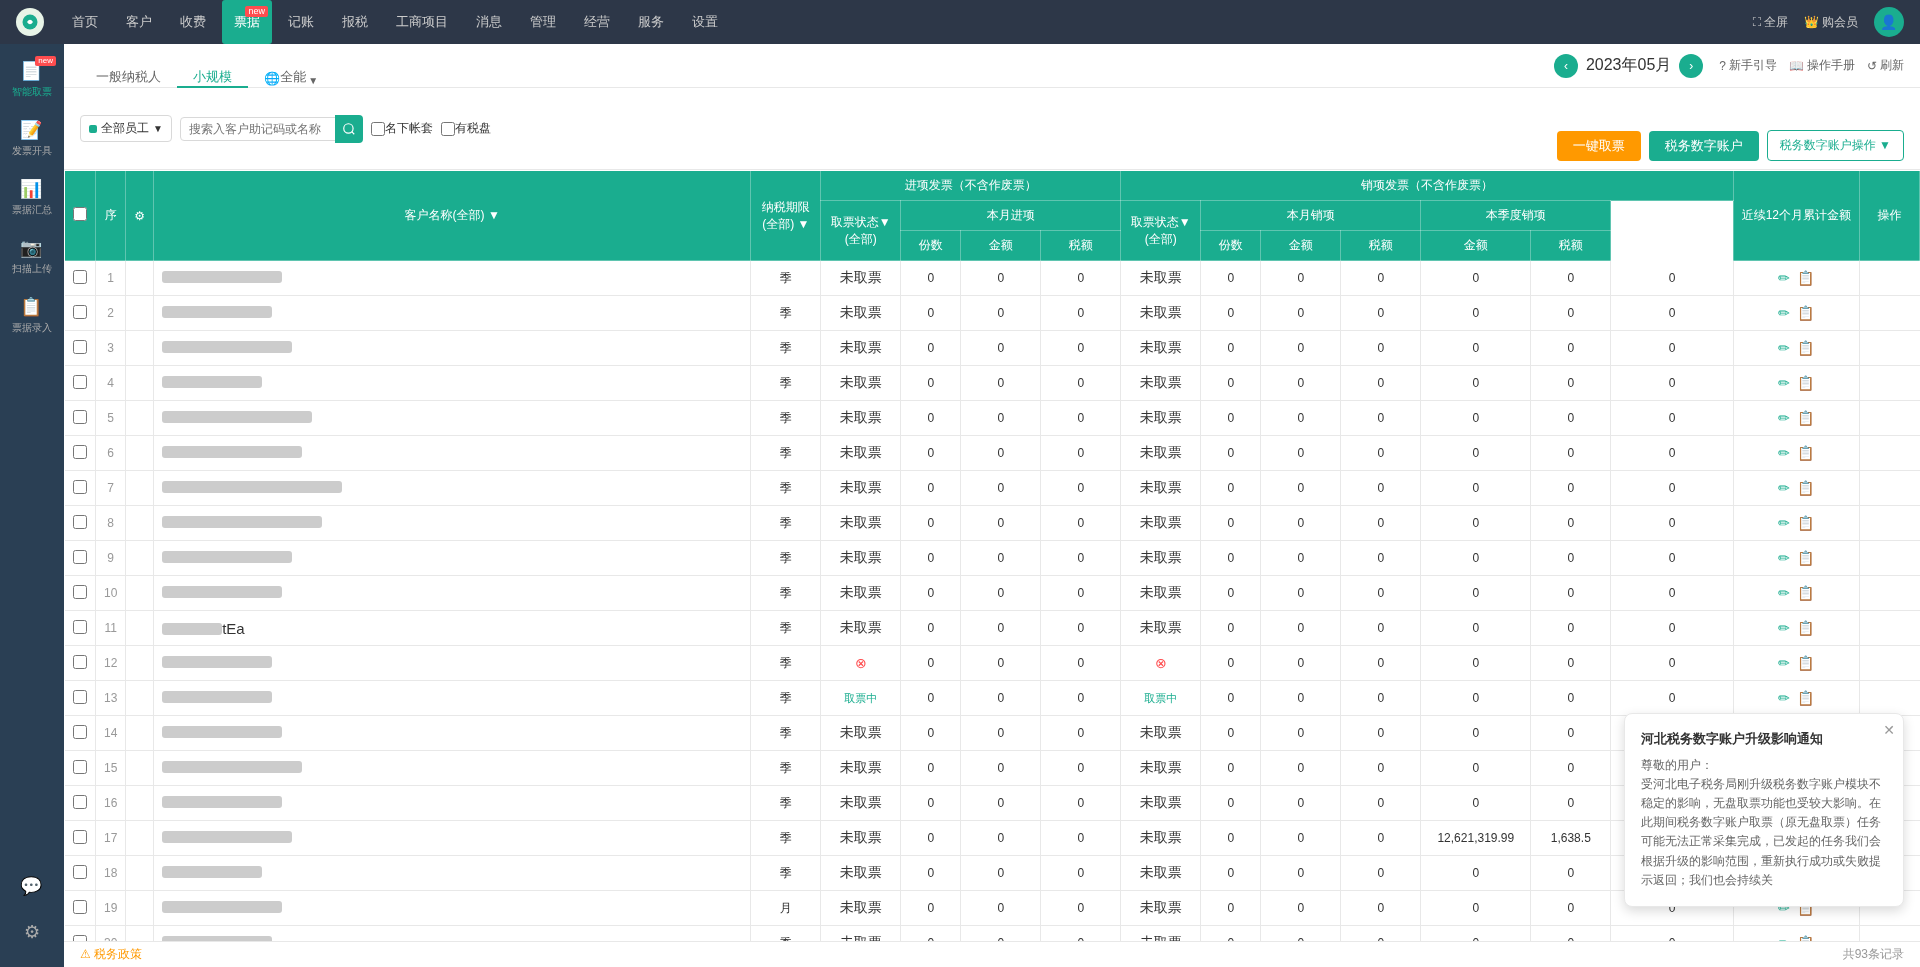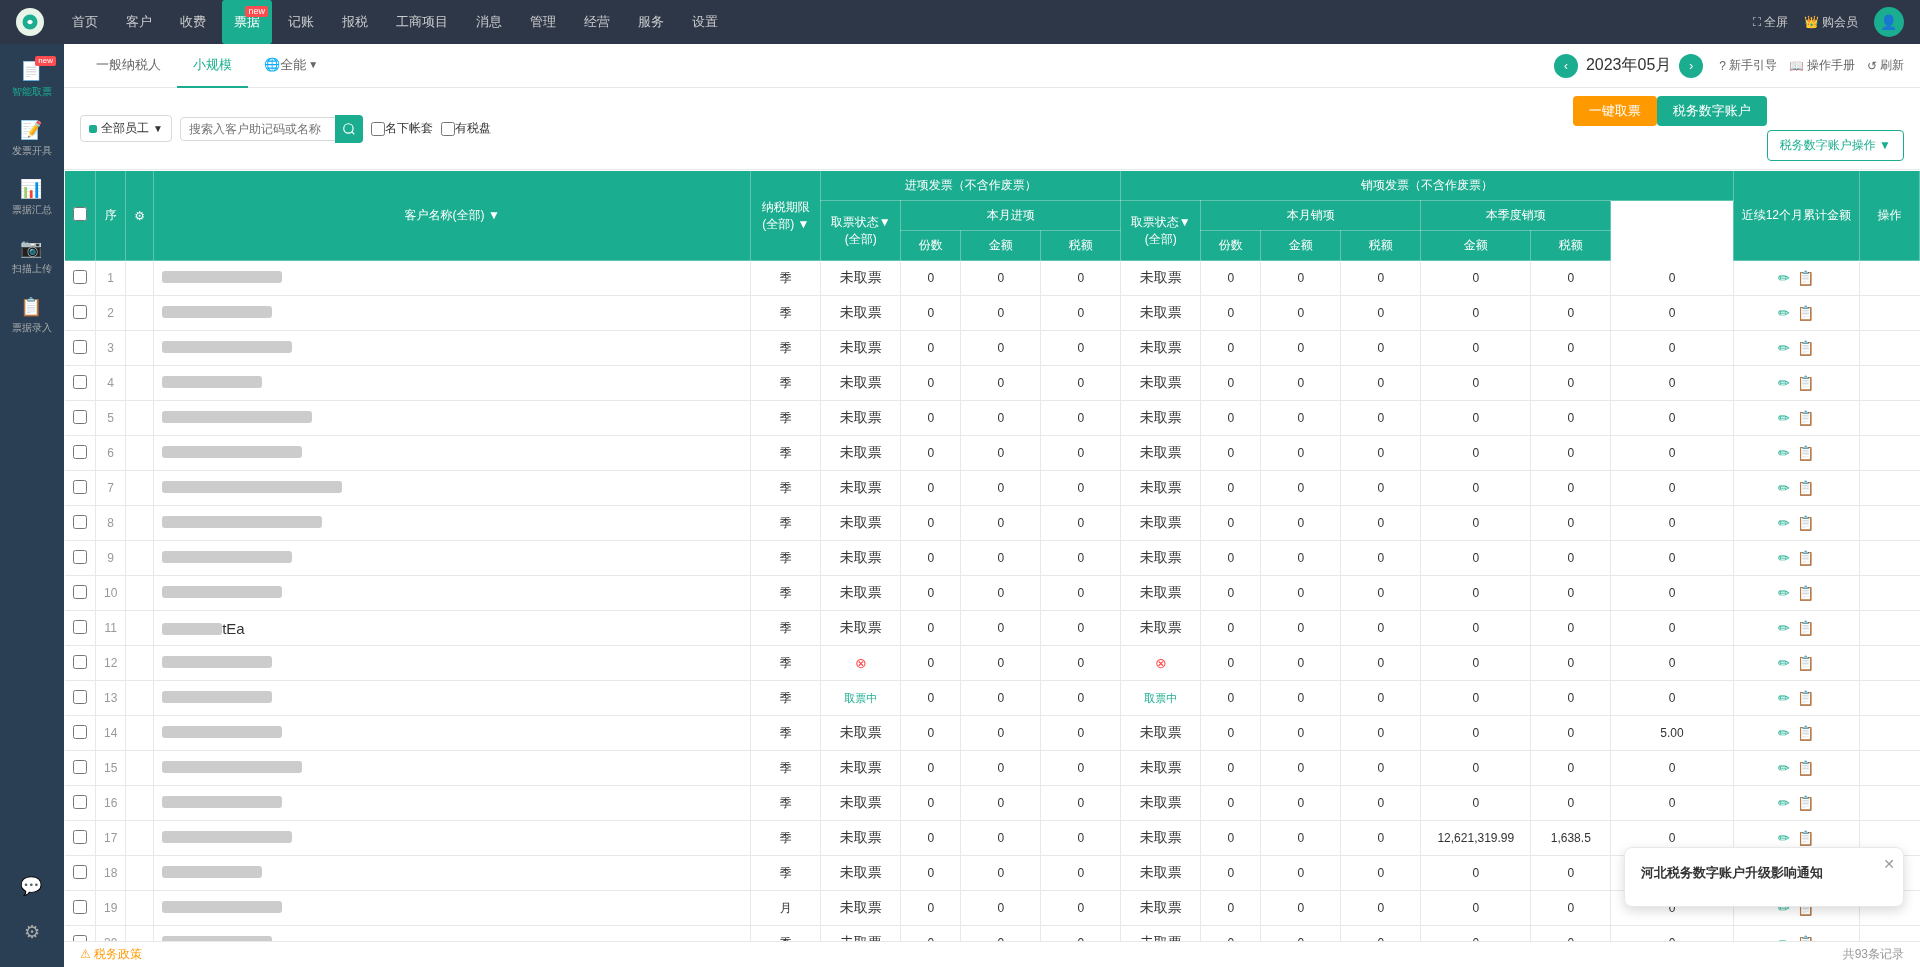--- a/index.html
+++ b/index.html
@@ -23,38 +23,38 @@
     .sidebar-item.active { color: #1aad8f; }
     .sidebar-item .new-badge { background: #ff4d4f; color: #fff; font-size: 8px; padding: 1px 3px; border-radius: 2px; position: absolute; top: 4px; right: 8px; line-height: 1; }
     .sidebar-icon { font-size: 18px; }
     .sidebar-bottom { margin-top: auto; padding-bottom: 16px; display: flex; flex-direction: column; align-items: center; gap: 8px; }
 
     
     .main-content { flex: 1; display: flex; flex-direction: column; background: #f0f2f5; overflow: hidden; }
 
     
     .sub-tabs { background: #fff; padding: 0 16px; display: flex; align-items: center; border-bottom: 1px solid #e8e8e8; height: 44px; gap: 0; }
-    .sub-tab { padding: 0 16px; height: 44px; display: flex; align-items: center; cursor: pointer; color: #666; font-size: 13px; border-bottom: 2px solid transparent; }
+    .sub-tab { padding: 0 16px; height: 44px; display: flex; align-items: flex-end; cursor: pointer; color: #666; font-size: 13px; border-bottom: 2px solid transparent; }
     .sub-tab.active { color: #1aad8f; border-bottom: 2px solid #1aad8f; font-weight: 500; }
     .period-nav { margin-left: auto; display: flex; align-items: center; gap: 8px; }
     .period-btn { width: 24px; height: 24px; background: #1aad8f; border-radius: 50%; display: flex; align-items: center; justify-content: center; color: #fff; cursor: pointer; font-size: 12px; }
     .period-text { font-size: 16px; font-weight: 500; color: #333; }
     .sub-tab-right { margin-left: 16px; display: flex; align-items: center; gap: 12px; font-size: 12px; color: #666; }
     .sub-tab-right span { cursor: pointer; display: flex; align-items: center; gap: 3px; }
 
     
     .toolbar { background: #fff; padding: 8px 16px; display: flex; align-items: center; gap: 8px; border-bottom: 1px solid #e8e8e8; }
     .toolbar-select { display: flex; align-items: center; border: 1px solid #d9d9d9; border-radius: 4px; padding: 4px 8px; font-size: 12px; gap: 4px; cursor: pointer; background: #fff; }
     .toolbar-input { border: 1px solid #d9d9d9; border-radius: 4px; padding: 4px 8px; font-size: 12px; width: 160px; outline: none; }
     .search-btn { width: 28px; height: 28px; background: #1aad8f; border-radius: 0 4px 4px 0; display: flex; align-items: center; justify-content: center; cursor: pointer; color: #fff; margin-left: -5px; }
     .checkbox-label { display: flex; align-items: center; font-size: 12px; color: #333; cursor: pointer; }
     .btn-primary { background: #ff9900; color: #fff; border: none; padding: 6px 16px; border-radius: 4px; cursor: pointer; font-size: 13px; font-weight: 500; }
     .btn-teal { background: #1aad8f; color: #fff; border: none; padding: 6px 16px; border-radius: 4px; cursor: pointer; font-size: 13px; }
     .btn-teal-outline { background: #fff; color: #1aad8f; border: 1px solid #1aad8f; padding: 6px 12px; border-radius: 4px; cursor: pointer; font-size: 12px; display: flex; align-items: center; gap: 4px; margin-top: 34px; }
-    .toolbar-right { margin-left: auto; display: flex; align-items: flex-start; }
+    .toolbar-right { margin-left: auto; display: flex; align-items: flex-end; gap: 8px; }
 
     
     .table-container { flex: 1; overflow: auto; padding: 0; position: relative; }
     table { width: 100%; border-collapse: collapse; background: #fff; }
     thead tr th { background: #1aad8f; color: #fff; padding: 6px 8px; text-align: center; font-size: 12px; font-weight: 500; white-space: nowrap; border: 1px solid rgba(255,255,255,0.3); }
     thead tr:first-child th { }
     tbody tr { border-bottom: 1px solid #e8e8e8; }
     tbody td { padding: 7px 8px; text-align: center; font-size: 12px; color: #333; border-right: 1px solid #e8e8e8; white-space: nowrap; }
     tbody td.name-cell { text-align: left; }
     .row-num { color: #999; }
@@ -716,13 +716,17 @@
         <span>税务政策</span>
       </span>
       <span class="count">共93条记录</span>
     </div>
   </div>
 </div>
 
 <div class="notification-popup">
   <div class="notif-close">✕</div>
   <div class="notif-title">河北税务数字账户升级影响通知</div>
+  <div class="notif-body">
+    尊敬的用户：<br>
+    受河北电子税务局刚升级税务数字账户模块不稳定的影响，无盘取票功能也受较大影响。在此期间税务数字账户取票（原无盘取票）任务可能无法正常采集完成，已发起的任务我们会根据升级的影响范围，重新执行成功或失败提示返回；我们也会持续关
+  </div>
 </div>
 
 </body></html>

